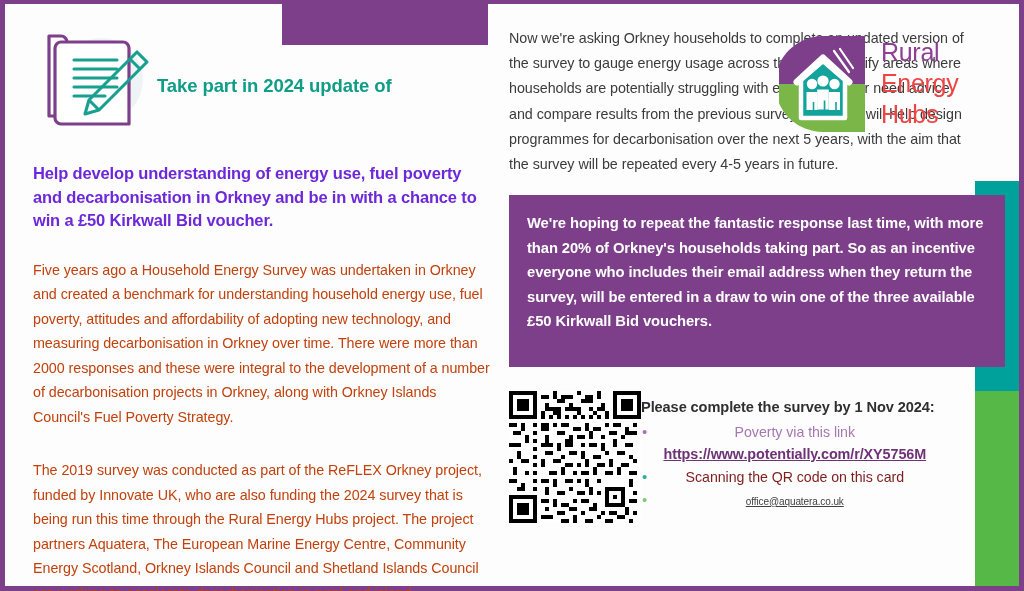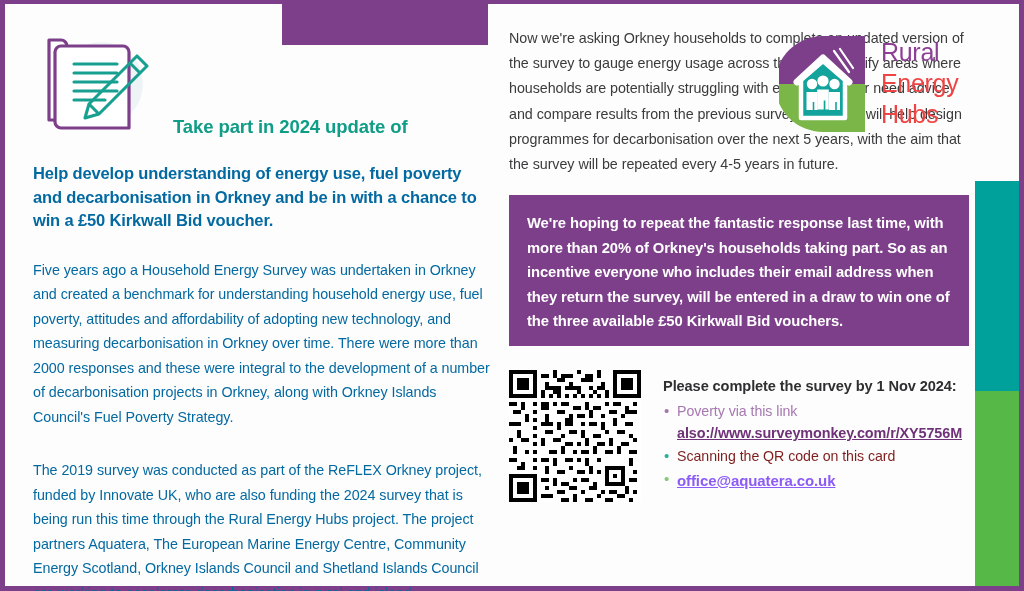--- a/index.html
+++ b/index.html
@@ -51,22 +51,22 @@
   }
   .col-right {
     position: absolute;
     left: 504px; top: 22px;
     width: 460px;
   }
 
   
   .header-row {
     display: flex;
-    align-items: flex-end;
-    gap: 18px;
+    align-items: flex-start;
+    gap: 2px;
     height: 116px;
   }
   .notebook-icon {
     width: 122px; height: 112px;
     flex: 0 0 122px;
     position: relative;
   }
   .title-block {
     padding-top: 52px;
   }
@@ -74,29 +74,29 @@
     color: #0f9d87;
     font-size: 18.5px;
     font-weight: bold;
     line-height: 23px;
     letter-spacing: -0.1px;
     white-space: nowrap;
   }
 
   
   .lead {
-    color: #0369a1;
+    color: #6d28d9;
     font-size: 16.5px;
     font-weight: bold;
     line-height: 23.5px;
     margin-top: 24px;
     letter-spacing: -0.15px;
   }
   .body-para {
-    color: #0369a1;
+    color: #c2410c;
     font-size: 14.3px;
     line-height: 24.5px;
     margin-top: 25px;
     letter-spacing: -0.05px;
   }
   .body-para.second { margin-top: 29px; }
 
   
   .right-top {
     display: flex;
@@ -132,34 +132,34 @@
     letter-spacing: -0.3px;
   }
   .lt-rural  { color: #8d3f96; }
   .lt-energy { color: #ef4444; }
   .lt-hubs   { color: #ef4444; }
 
   .callout {
     margin-top: 18px;
     background: #7d3f8a;
     color: #ffffff;
-    padding: 16px 18px 12px 18px;
+    padding: 16px 18px 33px 18px;
     font-size: 14.8px;
     font-weight: bold;
     line-height: 24.5px;
     letter-spacing: -0.1px;
-    width: 460px;
+    width: 496px;
   }
 
   
   .bottom-row {
     margin-top: 24px;
     display: flex;
     align-items: flex-start;
-    gap: 22px;
+    text-align: center;
   }
   .qr-box {
     width: 132px; height: 132px;
     flex: 0 0 132px;
     background: #ffffff;
   }
   .survey-info { padding-top: 8px; }
   .survey-heading {
     color: #2f2f31;
     font-size: 14.6px;
@@ -191,23 +191,23 @@
   .sub-link {
     display: block;
     color: #6f3278;
     font-weight: bold;
     font-size: 14.4px;
     line-height: 23px;
     letter-spacing: -0.1px;
   }
   .sub-email {
     display: block;
-    color: #8b5cf6;
-    font-weight: bold;
-    font-size: 15px;
+    color: #404040;
+    font-weight: normal;
+    font-size: 10px;
     line-height: 23px;
     letter-spacing: -0.1px;
   }
 </style>
 </head>
 <body>
 
 <div id="page">
   <div id="inner">
 
@@ -483,21 +483,21 @@
                 <rect x="30" y="32" width="1" height="1"></rect>
             </g>
           </svg>
         </div>
 
         <div class="survey-info">
           <div class="survey-heading">Please complete the survey by 1 Nov 2024:</div>
           <ul class="survey-list">
             <li class="it-online">
               <span>Poverty via this link</span>
-              <a class="sub-link" href="#">also://www.surveymonkey.com/r/XY5756M</a>
+              <a class="sub-link" href="#">https://www.potentially.com/r/XY5756M</a>
             </li>
             <li class="it-scan">
               <span>Scanning the QR code on this card</span>
             </li>
             <li class="it-print">
               <a class="sub-email" href="#">office@aquatera.co.uk</a>
             </li>
           </ul>
         </div>
       </div>

